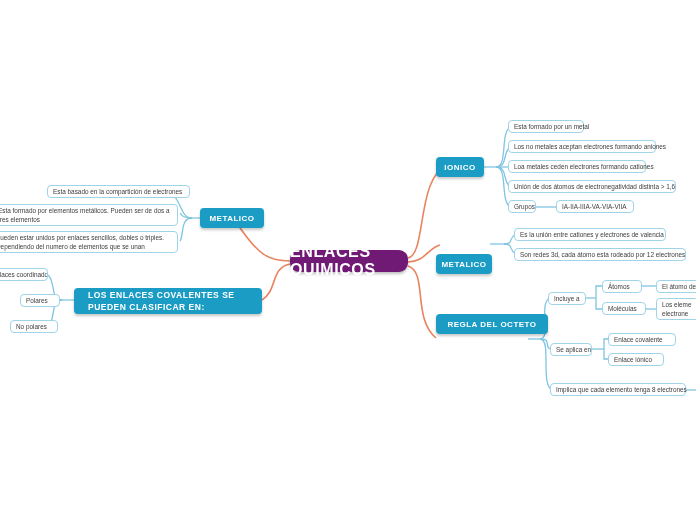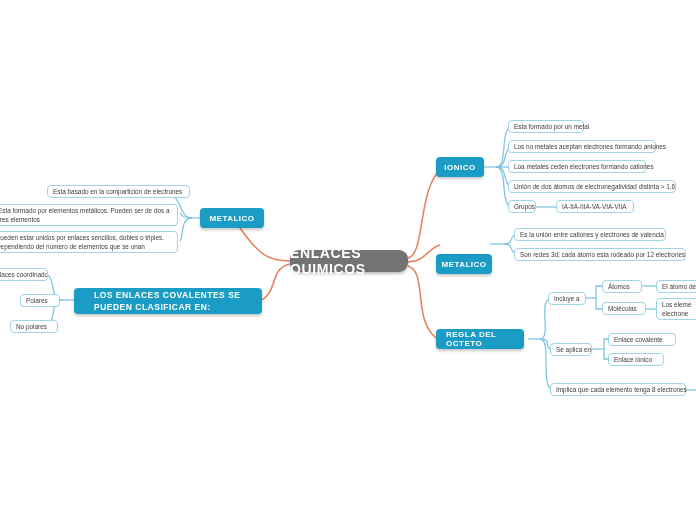--- a/index.html
+++ b/index.html
@@ -7,35 +7,35 @@
     width:696px;height:520px;background:#ffffff;overflow:hidden;
     font-family:"Liberation Sans", sans-serif;position:relative;
   }
   #canvas{position:absolute;left:0;top:0;width:696px;height:520px;}
   svg.links{position:absolute;left:0;top:0;width:696px;height:520px;pointer-events:none;}
 
   .node{position:absolute;box-sizing:border-box;}
 
   
   .root{
-    background:#737373;color:#ffffff;border-radius:9px;
-    font-size:14px;font-weight:bold;letter-spacing:.6px;
+    background:#701a75;color:#ffffff;border-radius:9px;
+    font-size:16px;font-weight:bold;letter-spacing:.6px;
     display:flex;align-items:center;justify-content:center;
     box-shadow:0 2px 3px rgba(0,0,0,.25);
   }
   
   .branch{
     background:#1b9cc4;color:#ffffff;border-radius:4px;
     font-size:8px;font-weight:bold;letter-spacing:.5px;
     display:flex;align-items:center;
     padding:0 10px;
     box-shadow:0 2px 3px rgba(0,0,0,.22);
   }
   .branch.center-txt{justify-content:center;}
-  .branch.big{font-size:8.5px;line-height:12px;padding:0 20px;}
+  .branch.big{font-size:8.5px;line-height:12px;padding:0 14px;}
 
   
   .leaf{
     background:#ffffff;border:1px solid #9fd4e8;border-radius:4px;
     color:#3c3c3c;font-size:6.4px;line-height:9px;
     display:flex;align-items:center;
     padding:2px 5px;white-space:nowrap;
   }
   .leaf.wrap{white-space:normal;}
   .leaf.clip{overflow:hidden;}
@@ -119,21 +119,21 @@
   <div class="node leaf" style="left:508px;top:140px;width:148px;height:13px;">Los no metales aceptan electrones formando aniones</div>
   <div class="node leaf" style="left:508px;top:160px;width:138px;height:13px;">Loa metales ceden electrones formando cationes</div>
   <div class="node leaf" style="left:508px;top:180px;width:168px;height:13px;">Unión de dos átomos de electronegatividad distinta &gt; 1,6</div>
   <div class="node leaf" style="left:508px;top:200px;width:28px;height:13px;">Grupos</div>
   <div class="node leaf" style="left:556px;top:200px;width:78px;height:13px;">IA-IIA-IIIA-VA-VIA-VIIA</div>
 
   <div class="node branch center-txt" style="left:436px;top:234px;width:56px;height:20px;margin-top:20px;">METALICO</div>
   <div class="node leaf" style="left:514px;top:228px;width:152px;height:13px;">Es la unión entre cationes y electrones de valencia</div>
   <div class="node leaf" style="left:514px;top:248px;width:172px;height:13px;">Son redes 3d, cada átomo esta rodeado por 12 electrones</div>
 
-  <div class="node branch center-txt" style="left:436px;top:329px;width:88px;height:20px;">REGLA DEL OCTETO</div>
+  <div class="node branch center-txt" style="left:436px;top:314px;width:112px;height:20px;">REGLA DEL OCTETO</div>
   <div class="node leaf" style="left:548px;top:292px;width:38px;height:13px;">Incluye a</div>
   <div class="node leaf" style="left:602px;top:280px;width:40px;height:13px;">Átomos</div>
   <div class="node leaf clip" style="left:656px;top:280px;width:44px;height:13px;">El átomo de</div>
   <div class="node leaf" style="left:602px;top:302px;width:44px;height:13px;">Moléculas</div>
   <div class="node leaf wrap clip" style="left:656px;top:298px;width:44px;height:22px;">Los eleme electrone</div>
   <div class="node leaf" style="left:550px;top:343px;width:42px;height:13px;">Se aplica en</div>
   <div class="node leaf" style="left:608px;top:333px;width:68px;height:13px;">Enlace covalente</div>
   <div class="node leaf" style="left:608px;top:353px;width:56px;height:13px;">Enlace iónico</div>
   <div class="node leaf" style="left:550px;top:383px;width:136px;height:13px;">Implica que cada elemento tenga 8 electrones</div>
 

